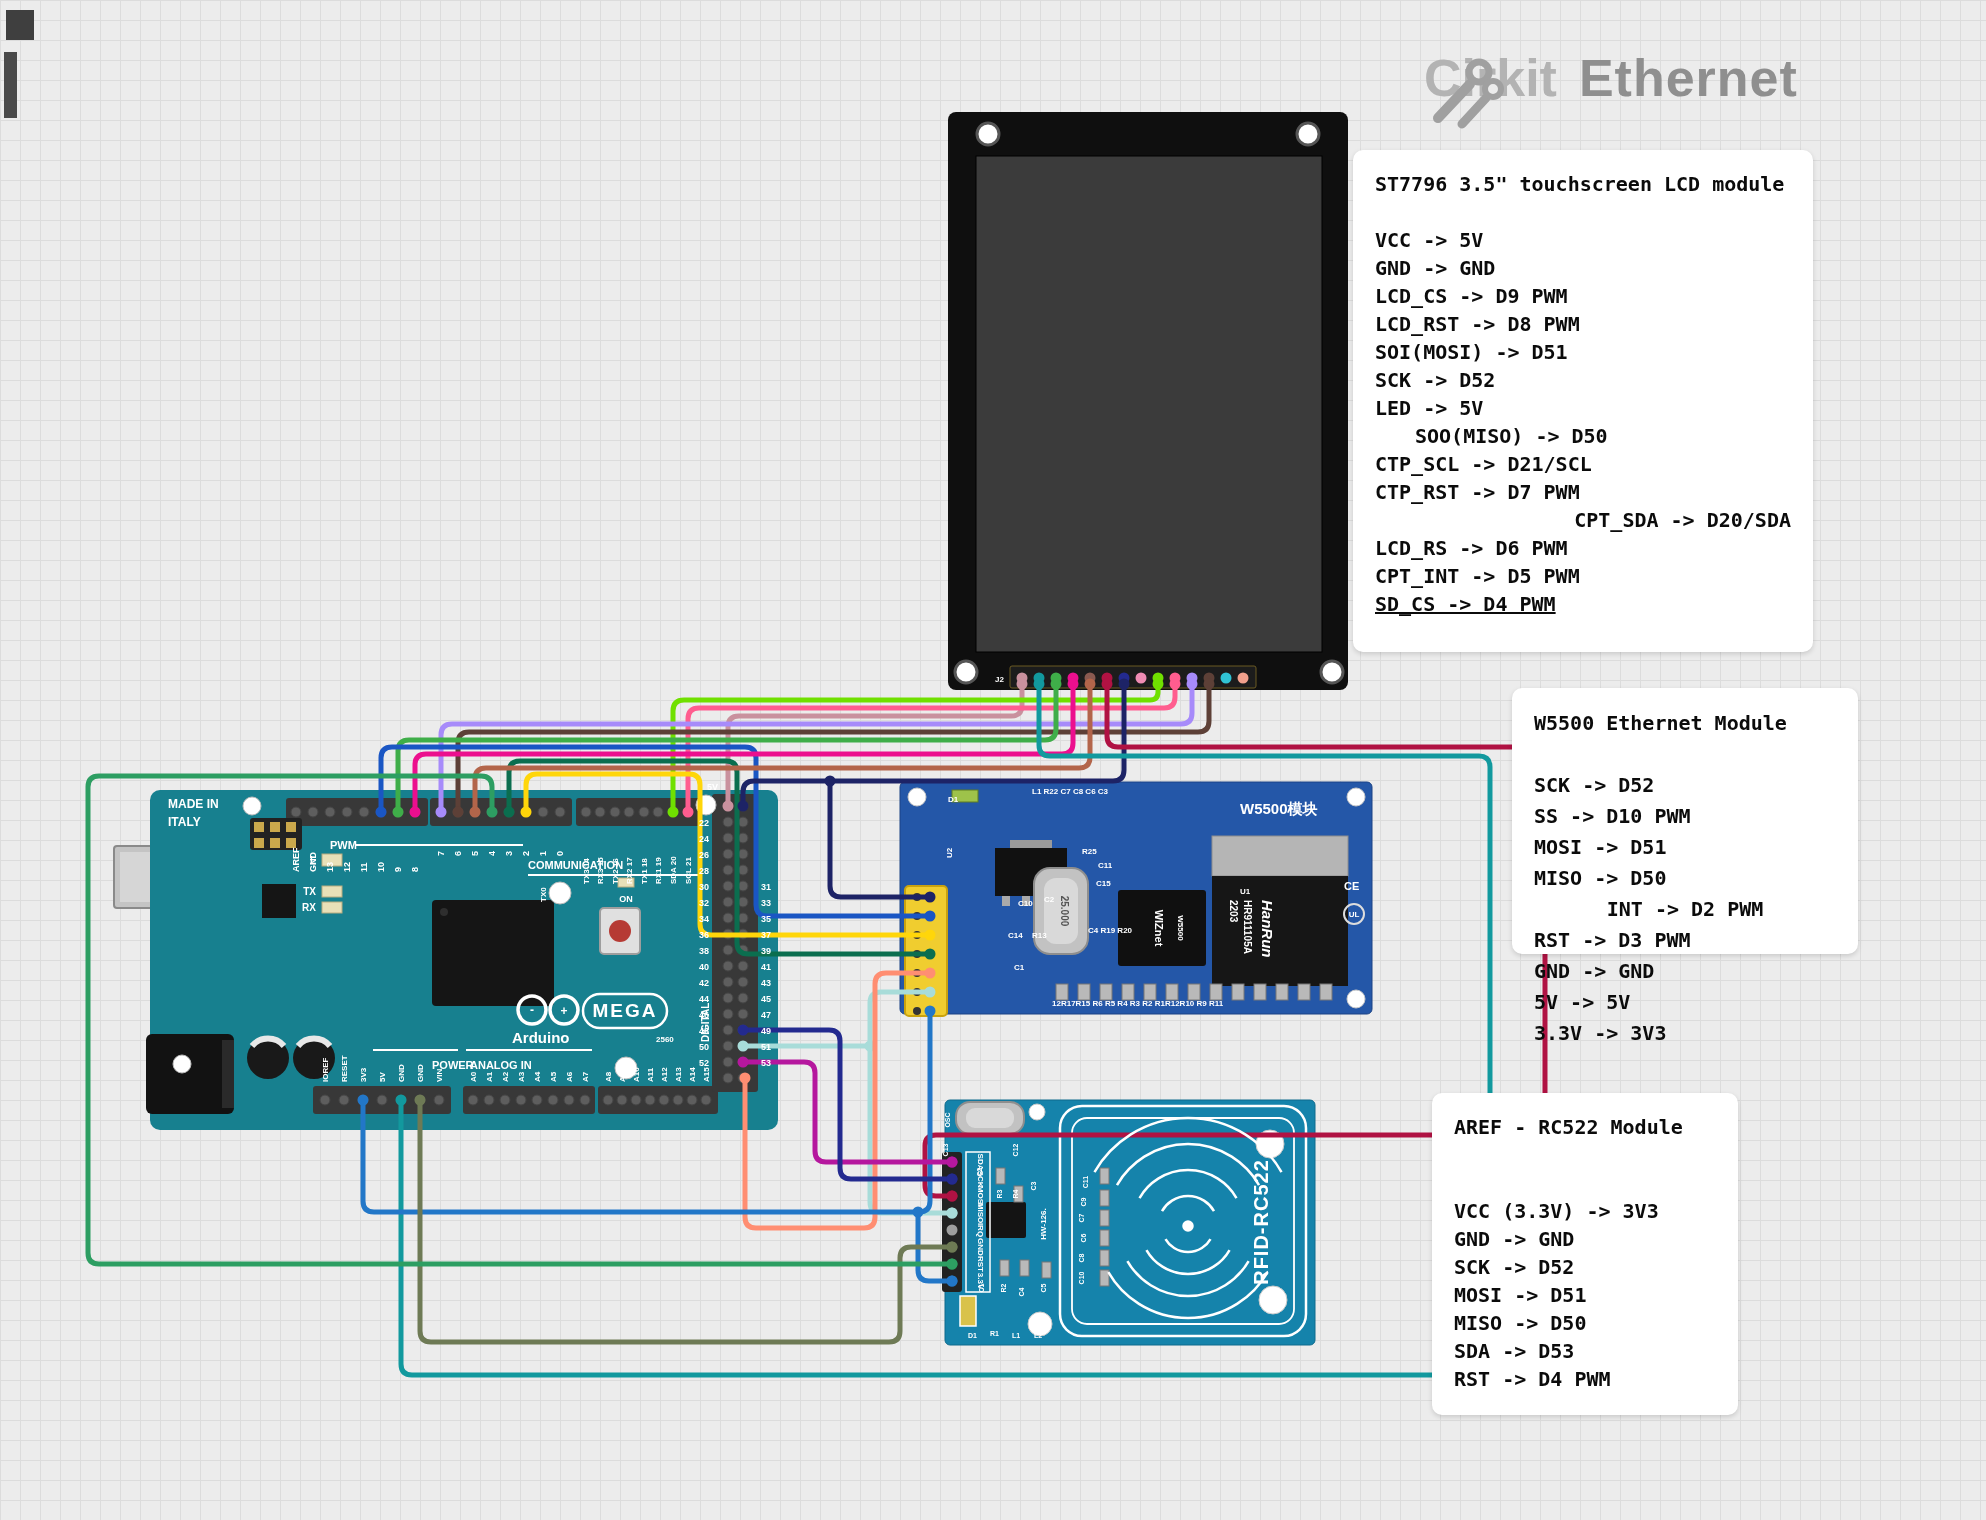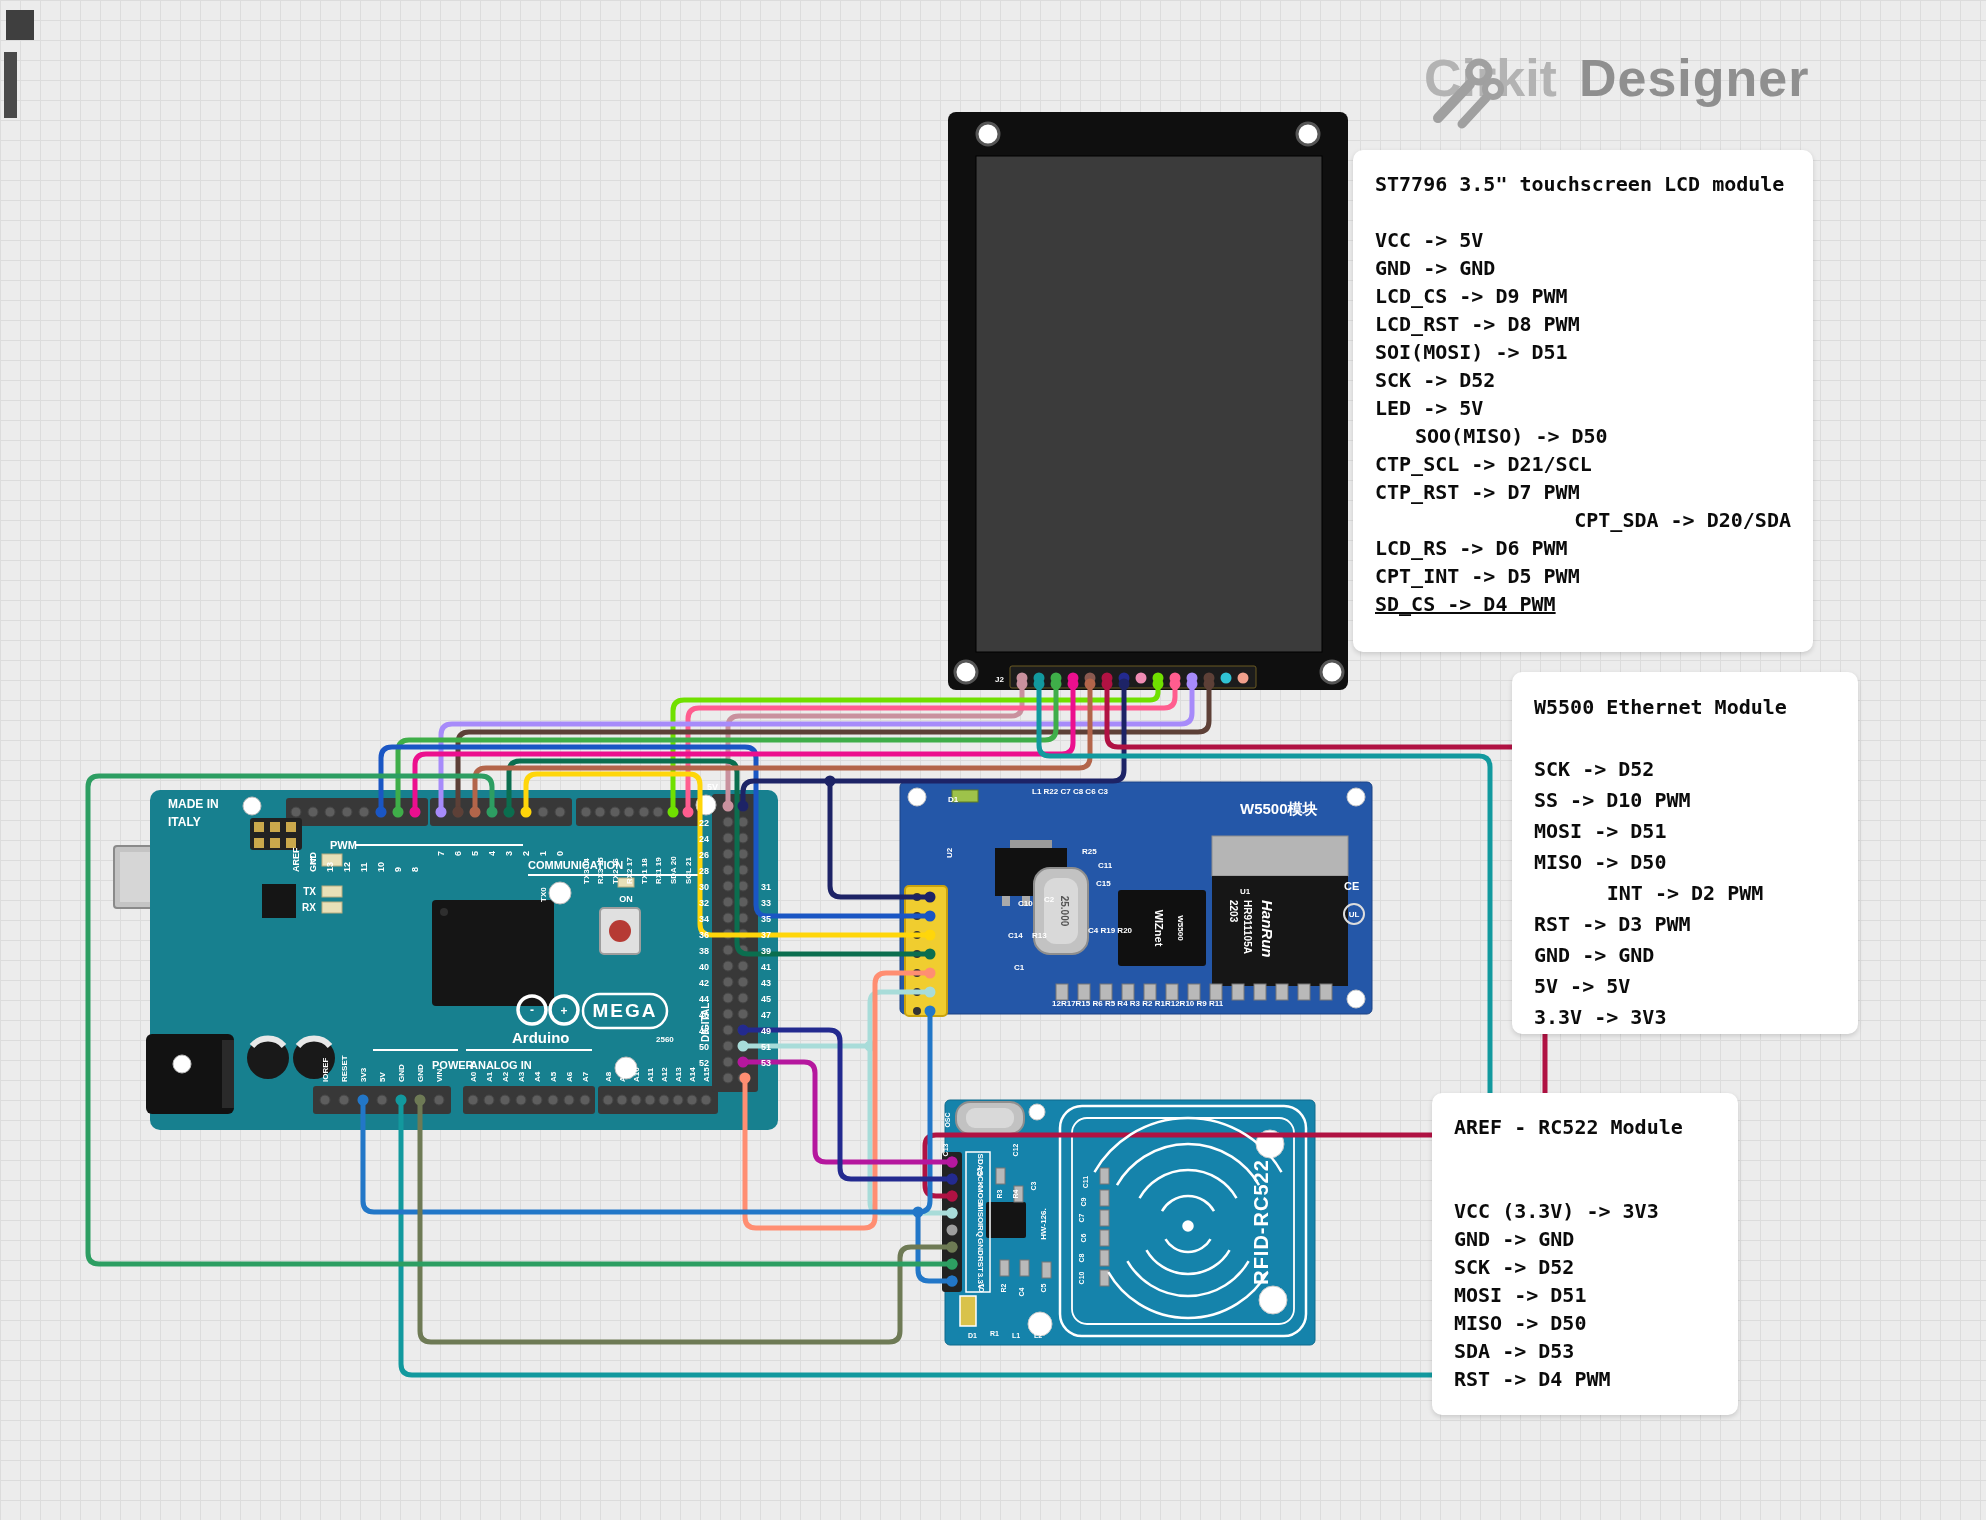--- a/index.html
+++ b/index.html
@@ -568,21 +568,21 @@
       <div class="ln" style="line-height: 28px;">SCK -&gt; D52</div>
       <div class="ln" style="line-height: 28px;">LED -&gt; 5V</div>
       <div class="ln" style="line-height: 28px; margin-left: 40px;">SOO(MISO) -&gt; D50</div>
       <div class="ln" style="line-height: 28px;">CTP_SCL -&gt; D21/SCL</div>
       <div class="ln" style="line-height: 28px;">CTP_RST -&gt; D7 PWM</div>
       <div class="ln" style="line-height: 28px; text-align: right;">CPT_SDA -&gt; D20/SDA</div>
       <div class="ln" style="line-height: 28px;">LCD_RS -&gt; D6 PWM</div>
       <div class="ln" style="line-height: 28px;">CPT_INT -&gt; D5 PWM</div>
       <div class="ln" style="line-height: 28px; text-decoration: underline;">SD_CS -&gt; D4 PWM</div>
     </div>
-  <div class="note" id="note-w5500" style="left:1512px;top:672px;width:346px;height:362px;font-size:20px;">
+  <div class="note" id="note-w5500" style="left:1512px;top:688px;width:346px;height:266px;font-size:20px;">
       <div class="tt" style="line-height: 31px;">W5500 Ethernet Module</div>
       <div style="height: 31px;"></div>
       <div class="ln" style="line-height: 31px;">SCK -&gt; D52</div>
       <div class="ln" style="line-height: 31px;">SS -&gt; D10 PWM</div>
       <div class="ln" style="line-height: 31px;">MOSI -&gt; D51</div>
       <div class="ln" style="line-height: 31px;">MISO -&gt; D50</div>
       <div class="ln" style="line-height: 31px; text-align: center;">INT -&gt; D2 PWM</div>
       <div class="ln" style="line-height: 31px;">RST -&gt; D3 PWM</div>
       <div class="ln" style="line-height: 31px;">GND -&gt; GND</div>
       <div class="ln" style="line-height: 31px;">5V -&gt; 5V</div>
@@ -603,16 +603,16 @@
   <div class="logo">
     <svg width="84" height="84" viewBox="0 0 84 84">
       <g stroke="#a0a0a0" fill="none">
         <line x1="14" y1="70" x2="46" y2="36" stroke-width="10" stroke-linecap="round"></line>
         <circle cx="55" cy="24" r="10" stroke-width="7"></circle>
         <line x1="38" y1="76" x2="62" y2="50" stroke-width="9" stroke-linecap="round"></line>
         <circle cx="69" cy="41" r="8" stroke-width="6"></circle>
       </g>
     </svg>
     <span class="word1">Cirkit</span>
-    <span class="word2">Designer</span>
+    <span class="word2">Ethernet</span>
   </div>
 
 </div>
 
 </body></html>

